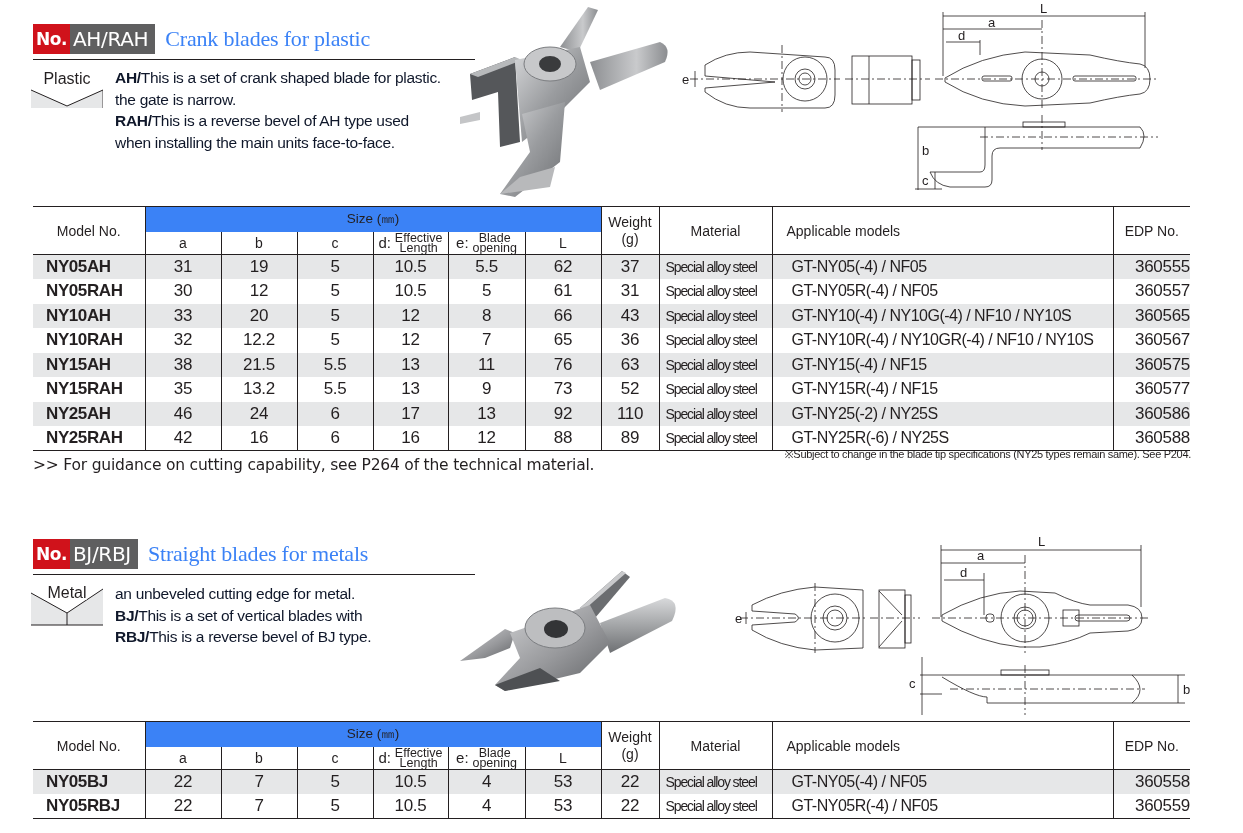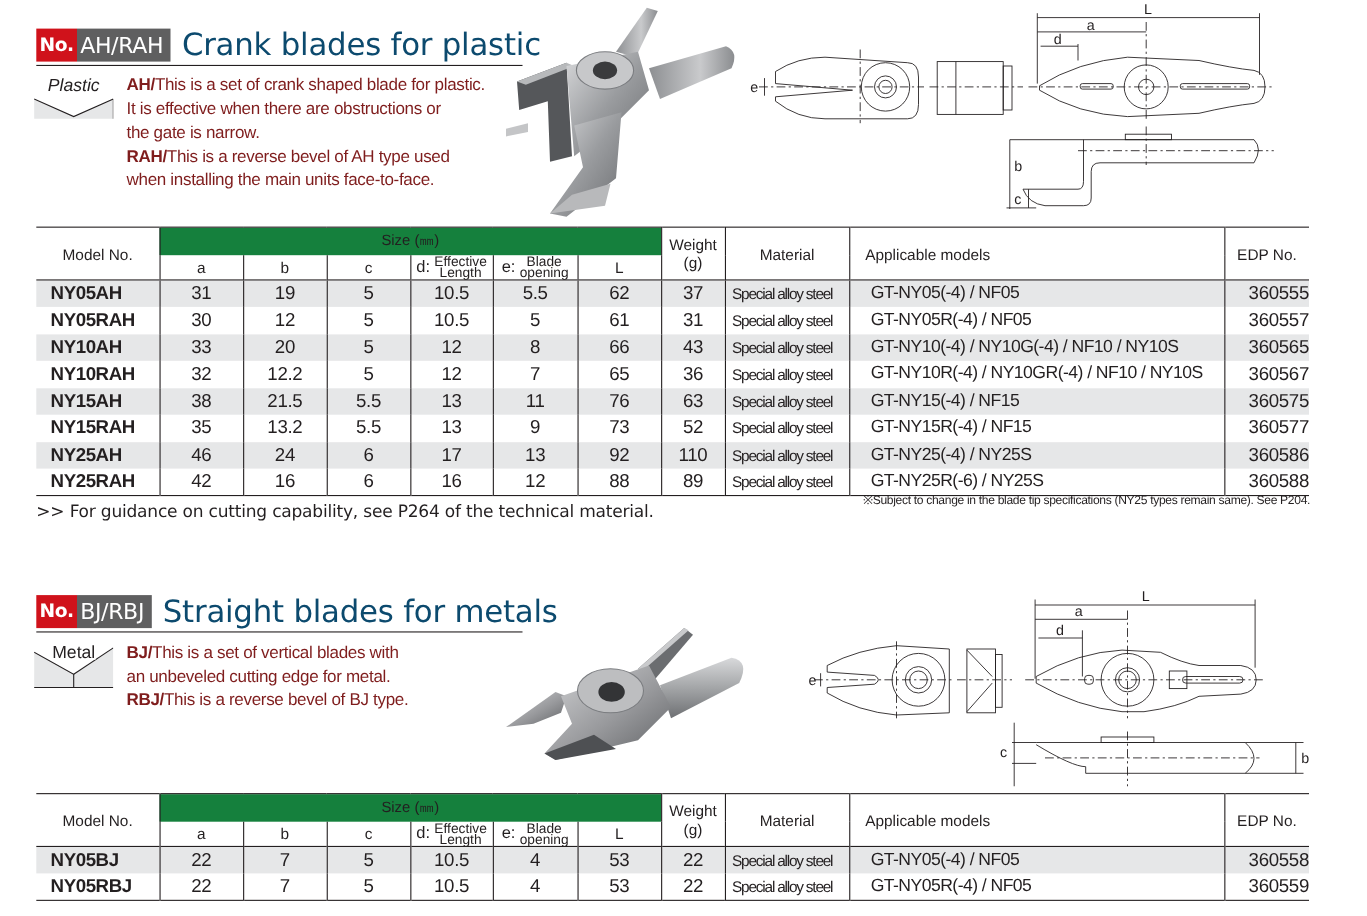--- a/index.html
+++ b/index.html
@@ -2,41 +2,41 @@
 <html><head>
 <meta charset="utf-8">
 <style>
   * { box-sizing: border-box; margin: 0; padding: 0; }
   html, body { width: 1243px; height: 833px; background: #ffffff; overflow: hidden; }
   body { font-family: "DejaVu Sans", "Liberation Sans", sans-serif; color: #231f20; position: relative; }
   .title-row { position: absolute; left: 33px; display: flex; align-items: center; }
   .no-badge { display: flex; height: 30px; }
   .no-badge .no { background: #d0121b; color: #fff; font-weight: bold; font-size: 17px; padding: 0 3px 0 3px; display: flex; align-items: center; letter-spacing: -0.5px; }
   .no-badge .code { background: #5f5f60; color: #fff; font-size: 20px; padding: 0 7px 0 3px; display: flex; align-items: center; letter-spacing: -0.3px; }
-  .title-text { font-size: 28px; margin-left: 10px; letter-spacing: -0.2px; color: #0c4a6e; }
+  .title-text { font-size: 22px; margin-left: 10px; letter-spacing: -0.2px; color: #3b82f6; font-family: Liberation Serif, serif; }
   .title-rule { position: absolute; left: 33px; height: 1px; background: #231f20; }
 
   .mat-icon { position: absolute; left: 31px; width: 72px; }
-  .mat-icon .lbl { font-family: "Liberation Sans", sans-serif; font-size: 16px; text-align: center; color: #231f20; font-style: italic; }
+  .mat-icon .lbl { font-family: "Liberation Sans", sans-serif; font-size: 16px; text-align: center; color: #231f20; }
   .mat-icon svg { display: block; }
 
-  .desc { position: absolute; left: 115px; font-family: "Liberation Sans", sans-serif; font-size: 15.5px; line-height: 21.5px; color: #7f1d1d; letter-spacing: -0.3px; }
+  .desc { position: absolute; left: 115px; font-family: "Liberation Sans", sans-serif; font-size: 15.5px; line-height: 21.5px; color: #0f172a; letter-spacing: -0.3px; }
   .desc b { font-weight: bold; }
 
   .photo { position: absolute; }
   .drawing { position: absolute; }
 
   table.spec { position: absolute; left: 33px; width: 1157px; border-collapse: collapse; font-family: "Liberation Sans", sans-serif; color: #231f20; }
   table.spec th { font-weight: normal; font-size: 14px; border-left: 1px solid #231f20; border-right: 1px solid #231f20; }
   table.spec th.first { border-left: none; }
   table.spec th.last, table.spec td.last { border-right: none; }
   table.spec thead tr.r1 th { height: 25px; }
   table.spec thead tr.r2 th { height: 23px; font-size: 14px; }
   table.spec thead { border-top: 1.5px solid #231f20; border-bottom: 1.5px solid #231f20; margin-top: 36px; }
-  table.spec th.size-hdr { background: #15803d; border-bottom: none; font-size: 13.5px; }
+  table.spec th.size-hdr { background: #3b82f6; border-bottom: none; font-size: 13.5px; }
   table.spec thead tr.r2 th.sub { border-top: none; }
   table.spec th.sub-tight { font-size: 12px; line-height: 10px; }
   table.spec th.sub-tight .pre { font-size: 15px; vertical-align: middle; }
   table.spec th.sub-tight .stack { display: inline-block; vertical-align: middle; text-align: center; line-height: 10px; font-size: 12.5px; }
   table.spec td { height: 24.5px; font-size: 17px; text-align: center; border-left: 1px solid #231f20; border-right: 1px solid #231f20; letter-spacing: -0.3px; }
   table.spec td.first { border-left: none; font-weight: bold; font-size: 17px; text-align: left; padding-left: 13px; letter-spacing: -0.4px; }
   table.spec td.mat { font-size: 14px; letter-spacing: -1.1px; transform-origin: left; white-space: nowrap; padding-left: 6px; text-align: left; }
   table.spec td.models { text-align: left; padding-left: 19px; font-size: 16px; letter-spacing: -0.5px; white-space: nowrap; }
   table.spec td.edp { text-align: right; padding-left: 6px; font-size: 17px; }
   table.spec tbody tr:nth-child(odd) td { background: #e6e7e8; }
@@ -61,21 +61,20 @@
   <div class="lbl">Plastic</div>
   <svg width="72" height="22" viewBox="0 0 72 22">
     <polygon points="0,2 36,18 72,2 72,20 0,20" fill="#e6e7e8"></polygon>
     <polyline points="0,2 36,18 72,2" fill="none" stroke="#231f20" stroke-width="1"></polyline>
     <line x1="72" y1="2" x2="72" y2="20" stroke="#231f20" stroke-width="0.8"></line>
   </svg>
 </div>
 
 <div class="desc" style="top:67px;">
   <div><b>AH/</b><span>This is a set of crank shaped blade for plastic.</span></div>
-  <div><span>It is effective when there are obstructions or</span></div>
   <div><span>the gate is narrow.</span></div>
   <div><b>RAH/</b><span>This is a reverse bevel of AH type used</span></div>
   <div><span>when installing the main units face-to-face.</span></div>
 </div>
 
 <svg class="photo" style="left:460px; top:2px;" width="220" height="200" viewBox="0 0 220 200">
   <defs>
     <linearGradient id="steel1" x1="0" y1="0" x2="1" y2="1">
       <stop offset="0" stop-color="#d8d9db"></stop>
         <stop offset="0.5" stop-color="#9a9c9f"></stop>
@@ -260,21 +259,21 @@
     <tr>
       <td class="first">NY25AH</td>
       <td>46</td>
       <td>24</td>
       <td>6</td>
       <td>17</td>
       <td>13</td>
       <td>92</td>
       <td>110</td>
       <td class="mat">Special alloy steel</td>
-      <td class="models">GT-NY25(-4) / NY25S</td>
+      <td class="models">GT-NY25(-2) / NY25S</td>
       <td class="edp last">360586</td>
     </tr>
     <tr>
       <td class="first">NY25RAH</td>
       <td>42</td>
       <td>16</td>
       <td>6</td>
       <td>16</td>
       <td>12</td>
       <td>88</td>
@@ -303,22 +302,22 @@
     <polygon points="0,10 36,30 36,42 0,42" fill="#e6e7e8"></polygon>
     <polygon points="36,30 72,6 72,42 36,42" fill="#e6e7e8"></polygon>
     <polyline points="0,10 36,30 36,42 0,42" fill="none" stroke="#231f20" stroke-width="1"></polyline>
     <polyline points="36,30 72,6" fill="none" stroke="#231f20" stroke-width="1"></polyline>
     <line x1="36" y1="42" x2="72" y2="42" stroke="#231f20" stroke-width="1"></line>
     <text x="36" y="15" text-anchor="middle" font-size="16" font-family="Liberation Sans, sans-serif" fill="#231f20" stroke="#fff" stroke-width="3" paint-order="stroke">Metal</text>
   </svg>
 </div>
 
 <div class="desc" style="top:583px;">
+  <div><span>an unbeveled cutting edge for metal.</span></div>
   <div><b>BJ/</b><span>This is a set of vertical blades with</span></div>
-  <div><span>an unbeveled cutting edge for metal.</span></div>
   <div><b>RBJ/</b><span>This is a reverse bevel of BJ type.</span></div>
 </div>
 
 <svg class="photo" style="left:450px; top:563px;" width="240" height="145" viewBox="0 0 240 145">
   <defs>
     <linearGradient id="steel3" x1="0" y1="0" x2="1" y2="1">
       <stop offset="0" stop-color="#d4d5d7"></stop>
         <stop offset="0.55" stop-color="#98999c"></stop>
         <stop offset="1" stop-color="#5e6063"></stop>
     </linearGradient>

